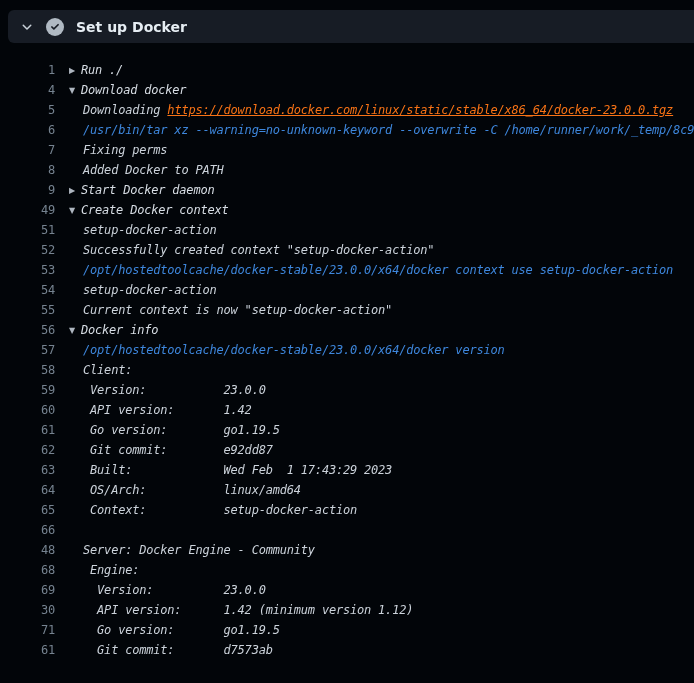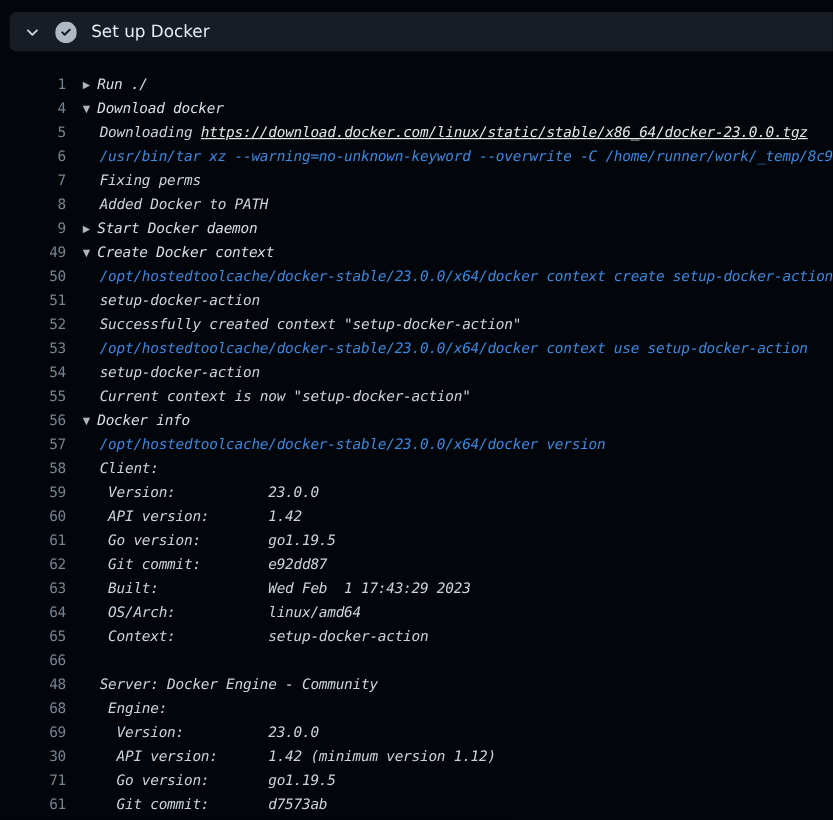--- a/index.html
+++ b/index.html
@@ -23,21 +23,21 @@
   .chev-btn {
     width:22px; height:22px;
     display:flex; align-items:center; justify-content:center;
     cursor:pointer;
   }
   .status-icon { margin-left:8px; width:18px; height:18px; display:flex; align-items:center; }
   .step-title {
     margin-left:12px;
     color:#e6edf3;
     font-size:14px;
-    font-weight:400;
+    font-weight:700;
   }
   .log {
     position:absolute;
     left:0; top:43px;
     width:694px;
     padding-top:17px;
   }
   .row {
     display:flex;
     height:20px;
@@ -66,21 +66,21 @@
   .content.group { cursor:pointer; color:#d8dee5; }
   .caret {
     display:inline-block;
     width:12px;
     font-family:"DejaVu Sans",sans-serif;
     font-size:8px;
     color:#aeb6c0;
     vertical-align:1px;
   }
   .cmd { color:#3e87dd; }
-  .loglink { color:#e5e5e5; text-decoration:underline; cursor:pointer; }
+  .loglink { color:#f97316; text-decoration:underline; cursor:pointer; }
 </style>
 </head>
 <body>
 
 <div class="step">
   <div class="step-header">
     <span class="chev-btn">
       <svg width="16" height="16" viewBox="0 0 16 16" aria-hidden="true">
         <path d="M3.72 5.72a.75.75 0 0 1 1.06 0L8 8.94l3.22-3.22a.75.75 0 1 1 1.06 1.06l-3.75 3.75a.75.75 0 0 1-1.06 0L3.72 6.78a.75.75 0 0 1 0-1.06z" fill="#c9d1d9"></path>
       </svg>
@@ -122,24 +122,20 @@
     </div>
     <div class="row">
       <a class="num">9</a>
       <div class="content group"><span class="caret">▶</span><span>Start Docker daemon</span></div>
     </div>
     <div class="row">
       <a class="num">49</a>
       <div class="content group"><span class="caret">▼</span><span>Create Docker context</span></div>
     </div>
     <div class="row">
-      <a class="num">50</a>
-      <div class="content"><span class="cmd">  /opt/hostedtoolcache/docker-stable/23.0.0/x64/docker context create setup-docker-action</span></div>
-    </div>
-    <div class="row">
       <a class="num">51</a>
       <div class="content">  setup-docker-action</div>
     </div>
     <div class="row">
       <a class="num">52</a>
       <div class="content">  Successfully created context "setup-docker-action"</div>
     </div>
     <div class="row">
       <a class="num">53</a>
       <div class="content"><span class="cmd">  /opt/hostedtoolcache/docker-stable/23.0.0/x64/docker context use setup-docker-action</span></div>

